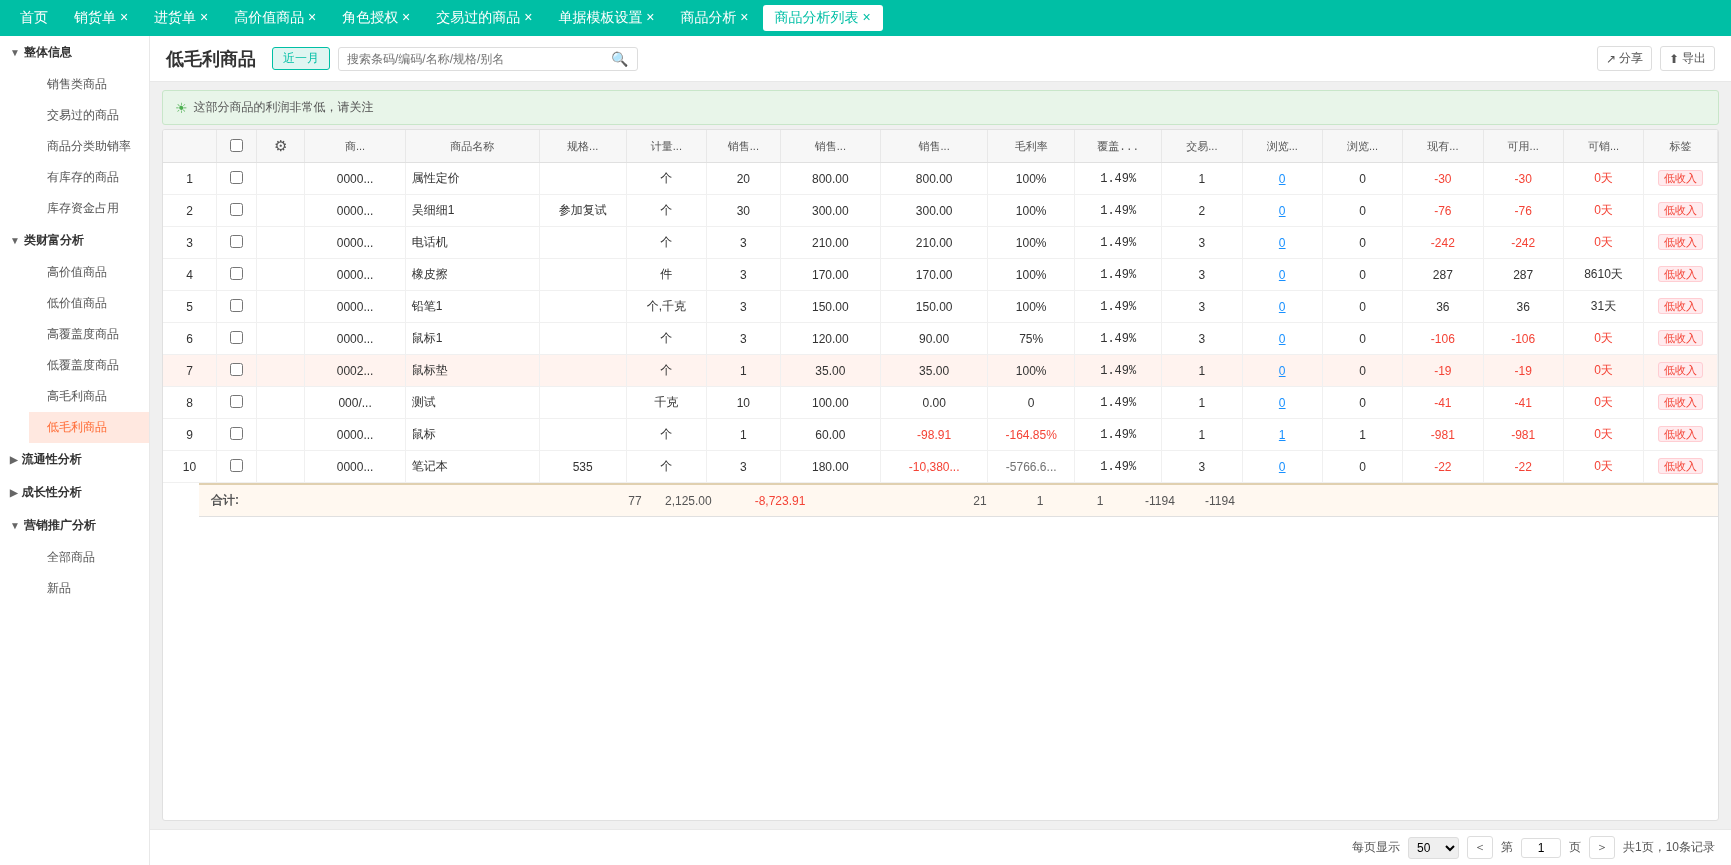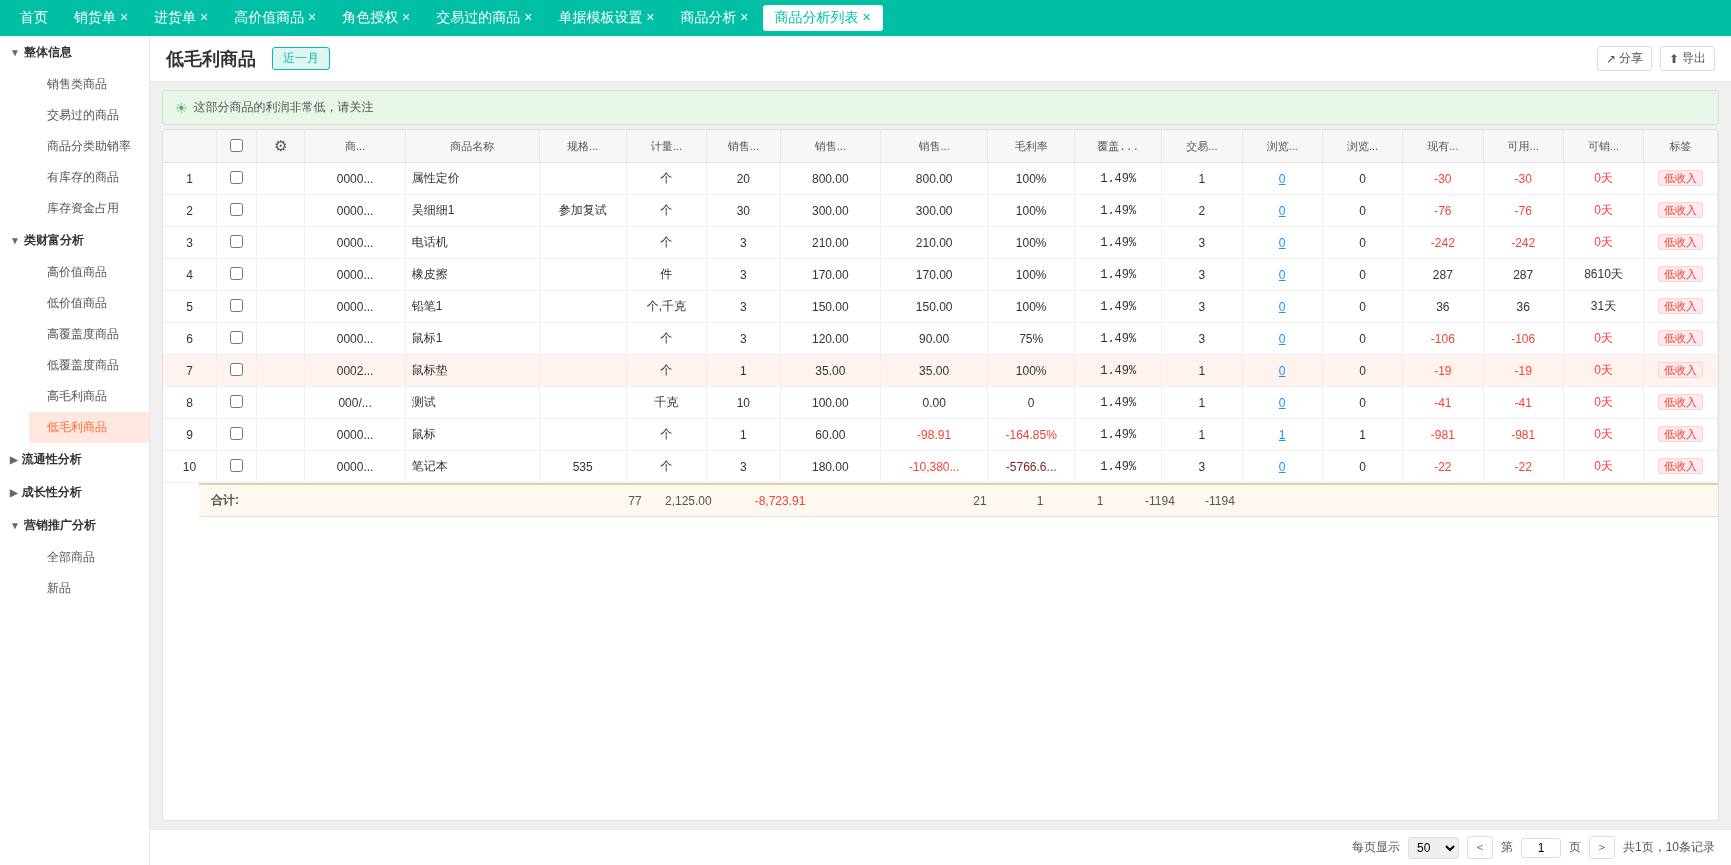--- a/index.html
+++ b/index.html
@@ -134,20 +134,24 @@
     </div>
     <div class="sidebar-item">全部商品</div>
     <div class="sidebar-item">新品</div>
   </div>
 
   <div class="main">
 
     <div class="header-bar">
       <span class="page-title">低毛利商品</span>
       <button class="tag-btn">近一月</button>
+      <div class="search-box">
+        <input type="text" placeholder="搜索条码/编码/名称/规格/别名" style="">
+        <span class="search-icon">🔍</span>
+      </div>
       <div class="header-right">
         <button class="header-btn">
           <span>↗</span>
           <span>分享</span>
         </button>
         <button class="header-btn">
           <span>⬆</span>
           <span>导出</span>
         </button>
       </div>
@@ -377,21 +381,21 @@
       <td class="col-idx">10</td>
       <td class="col-chk"><input type="checkbox" style=""></td>
       <td class="settings-col"></td>
       <td class="col-code">0000...</td>
       <td class="col-name" style="text-align:left;padding-left:6px;">笔记本</td>
       <td class="col-spec">535</td>
       <td class="col-unit">个</td>
       <td class="col-sale-qty">3</td>
       <td class="col-sale-amt">180.00</td>
       <td class="col-sale-profit" style="color:#f44336;">-10,380...</td>
-      <td class="col-profit-rate" style="color:#7f1d1d;">-5766.6...</td>
+      <td class="col-profit-rate" style="color:#737373;">-5766.6...</td>
       <td class="col-margin">1.49%</td>
       <td class="col-trade">3</td>
       <td class="col-view1"><span class="link-text">0</span></td>
       <td class="col-view2">0</td>
       <td class="col-stock" style="color:#f44336;">-22</td>
       <td class="col-avail" style="color:#f44336;">-22</td>
       <td class="col-sale-days" style="color:#f44336;">0天</td>
       <td class="col-tag"><span class="tag-label">低收入</span></td>
     </tr>
           </tbody>

